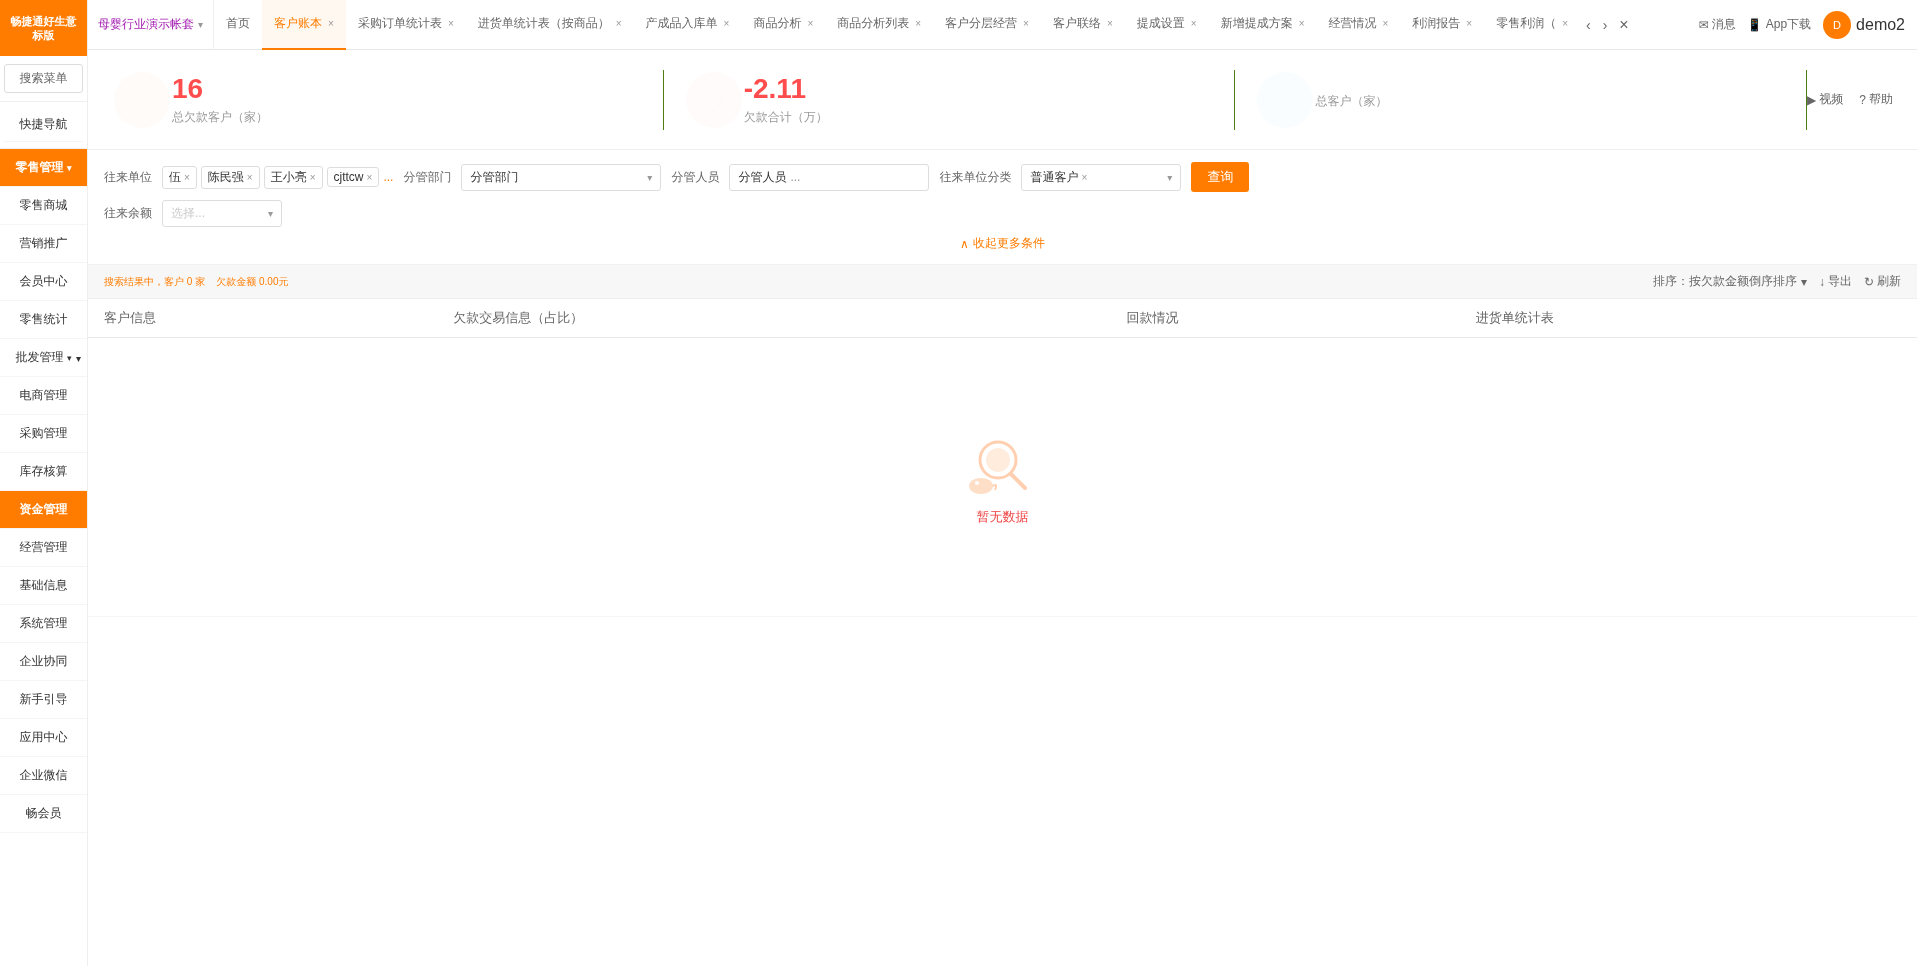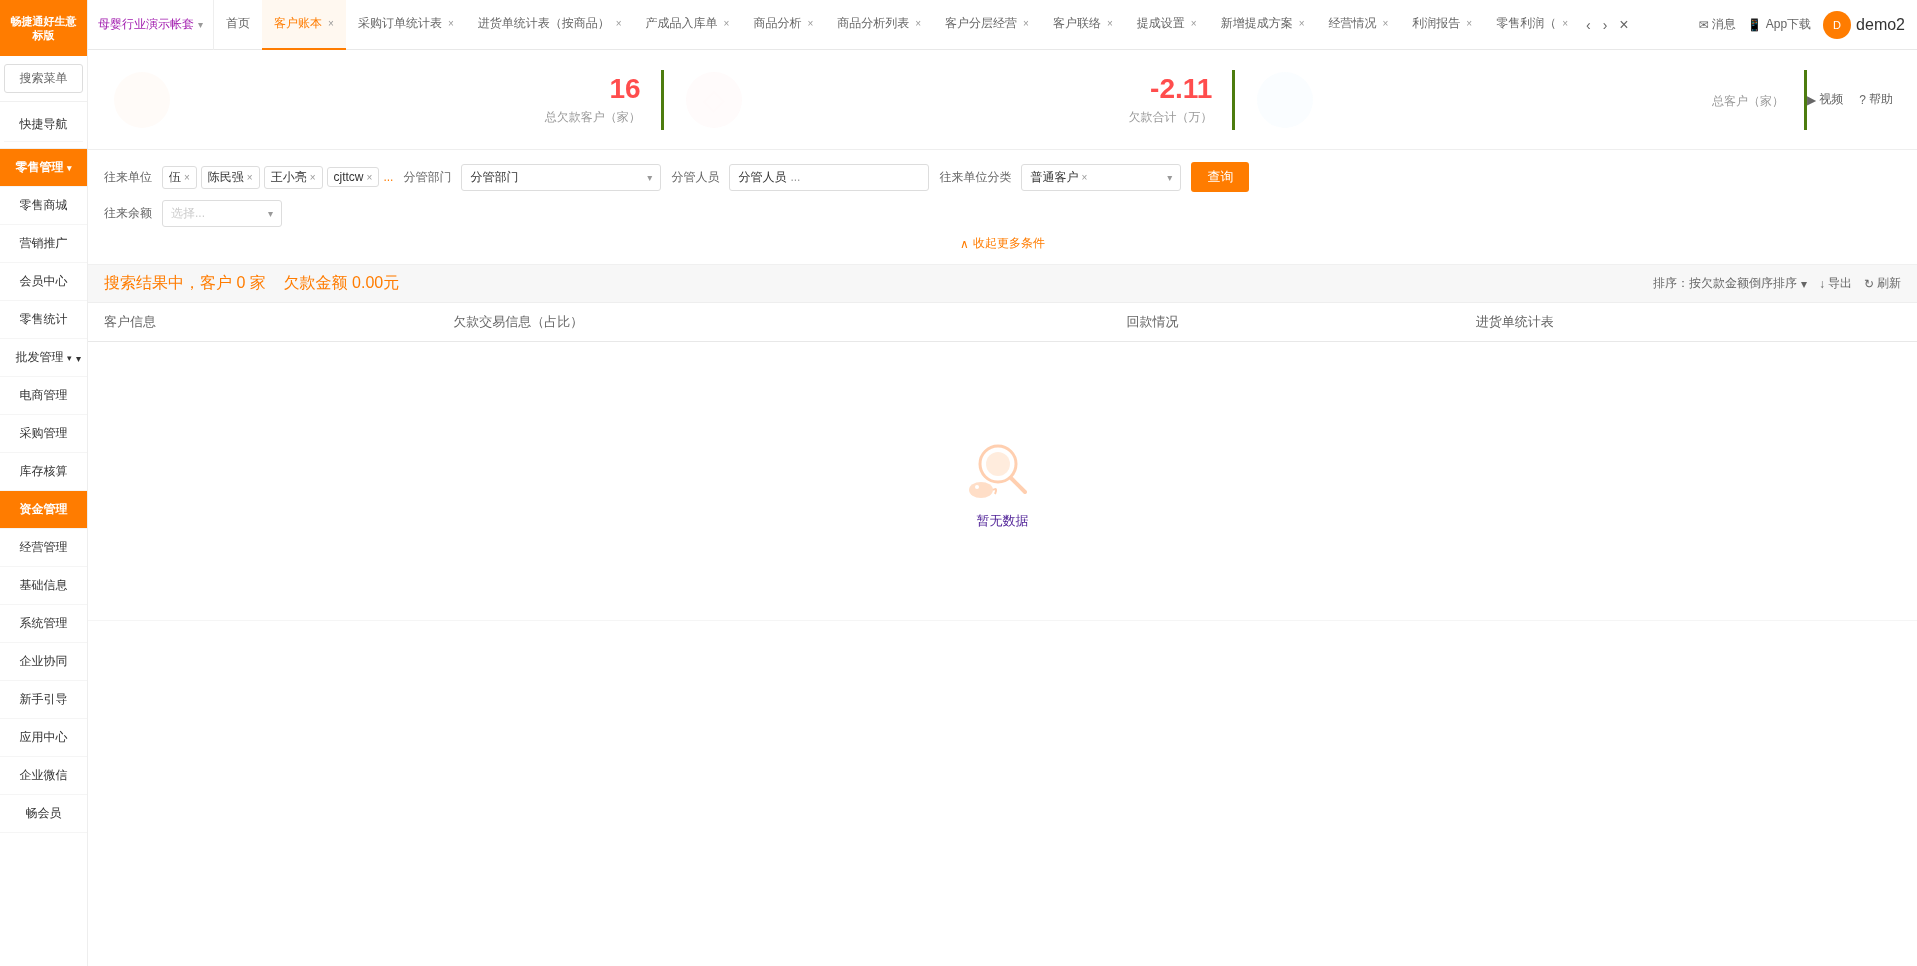--- a/index.html
+++ b/index.html
@@ -36,21 +36,21 @@
     .top-nav-app { font-size: 12px; color: #666; cursor: pointer; display: flex; align-items: center; gap: 3px; }
     .top-nav-user { display: flex; align-items: center; gap: 5px; cursor: pointer; }
     .user-avatar { width: 28px; height: 28px; border-radius: 50%; background: #ff7c00; display: flex; align-items: center; justify-content: center; color: #fff; font-size: 11px; }
     .user-name { font-size: 16px; color: #333; }
 
     
     .content-area { flex: 1; overflow: hidden; display: flex; flex-direction: column; }
 
     
     .stats-bar { background: #fff; padding: 16px 24px; display: flex; align-items: center; gap: 0; border-bottom: 1px solid #eee; min-height: 100px; }
-    .stat-item { flex: 1; display: flex; align-items: center; gap: 0; padding: 0 20px; border-right: 3px solid #4d7c0f; text-align: right; }
+    .stat-item { flex: 1; display: flex; align-items: center; gap: 0; padding: 0 20px; border-right: 1px solid #4d7c0f; }
     .stat-item:first-child { padding-left: 0; }
     .stat-item:last-child { border-right: none; }
     .stat-icon { width: 60px; height: 60px; display: flex; align-items: center; justify-content: center; opacity: 0.2; }
     .stat-content { flex: 1; }
     .stat-value { font-size: 28px; font-weight: bold; color: #ff4d4d; }
     .stat-value.black { color: #333; text-decoration: underline; }
     .stat-label { font-size: 12px; color: #999; margin-top: 4px; }
     .stat-help { display: flex; align-items: center; gap: 16px; margin-left: auto; }
     .stat-help-btn { font-size: 12px; color: #666; cursor: pointer; display: flex; align-items: center; gap: 3px; }
 
@@ -65,35 +65,35 @@
     .filter-more { color: #ff7c00; cursor: pointer; font-size: 12px; }
     .filter-select { display: inline-flex; align-items: center; border: 1px solid #ddd; border-radius: 3px; padding: 4px 8px; font-size: 12px; color: #333; background: #fff; cursor: pointer; gap: 4px; min-width: 120px; }
     .filter-select-wide { min-width: 200px; }
     .filter-select .arrow { color: #999; font-size: 10px; margin-left: auto; }
     .filter-more-dots { color: #999; cursor: pointer; }
     .query-btn { background: #ff7c00; color: #fff; border: none; border-radius: 3px; padding: 6px 16px; font-size: 13px; cursor: pointer; }
     .collapse-btn { display: flex; align-items: center; gap: 4px; font-size: 12px; color: #ff7c00; cursor: pointer; justify-content: center; margin-top: 6px; }
 
     
     .results-bar { background: #f7f7f7; padding: 8px 16px; display: flex; align-items: center; justify-content: space-between; border-bottom: 1px solid #eee; }
-    .results-info { font-size: 16px; color: #666; }
+    .results-info { font-size: 10px; color: #666; }
     .results-info span { color: #ff7c00; }
     .results-actions { display: flex; align-items: center; gap: 12px; font-size: 12px; color: #666; }
     .results-sort { display: flex; align-items: center; gap: 4px; cursor: pointer; }
     .results-action-btn { display: flex; align-items: center; gap: 3px; cursor: pointer; color: #666; }
 
     
     .table-container { flex: 1; overflow: auto; background: #fff; }
     .data-table { width: 100%; border-collapse: collapse; }
     .data-table th { padding: 10px 16px; text-align: left; font-size: 13px; color: #666; font-weight: normal; border-bottom: 1px solid #e8e8e8; background: #fff; white-space: nowrap; }
     .data-table td { padding: 10px 16px; font-size: 12px; color: #333; border-bottom: 1px solid #f5f5f5; }
 
     
     .empty-state { display: flex; flex-direction: column; align-items: center; justify-content: center; padding: 80px 0; }
-    .empty-text { font-size: 13px; color: #4c1d95; text-align: center; }
+    .empty-text { font-size: 13px; color: #ef4444; text-align: center; }
   </style>
 </head>
 <body>
 
 <div class="app-container">
 
   <div class="sidebar">
     <div class="sidebar-logo">
       <div class="sidebar-logo-text">
         <div>畅捷通好生意</div>

